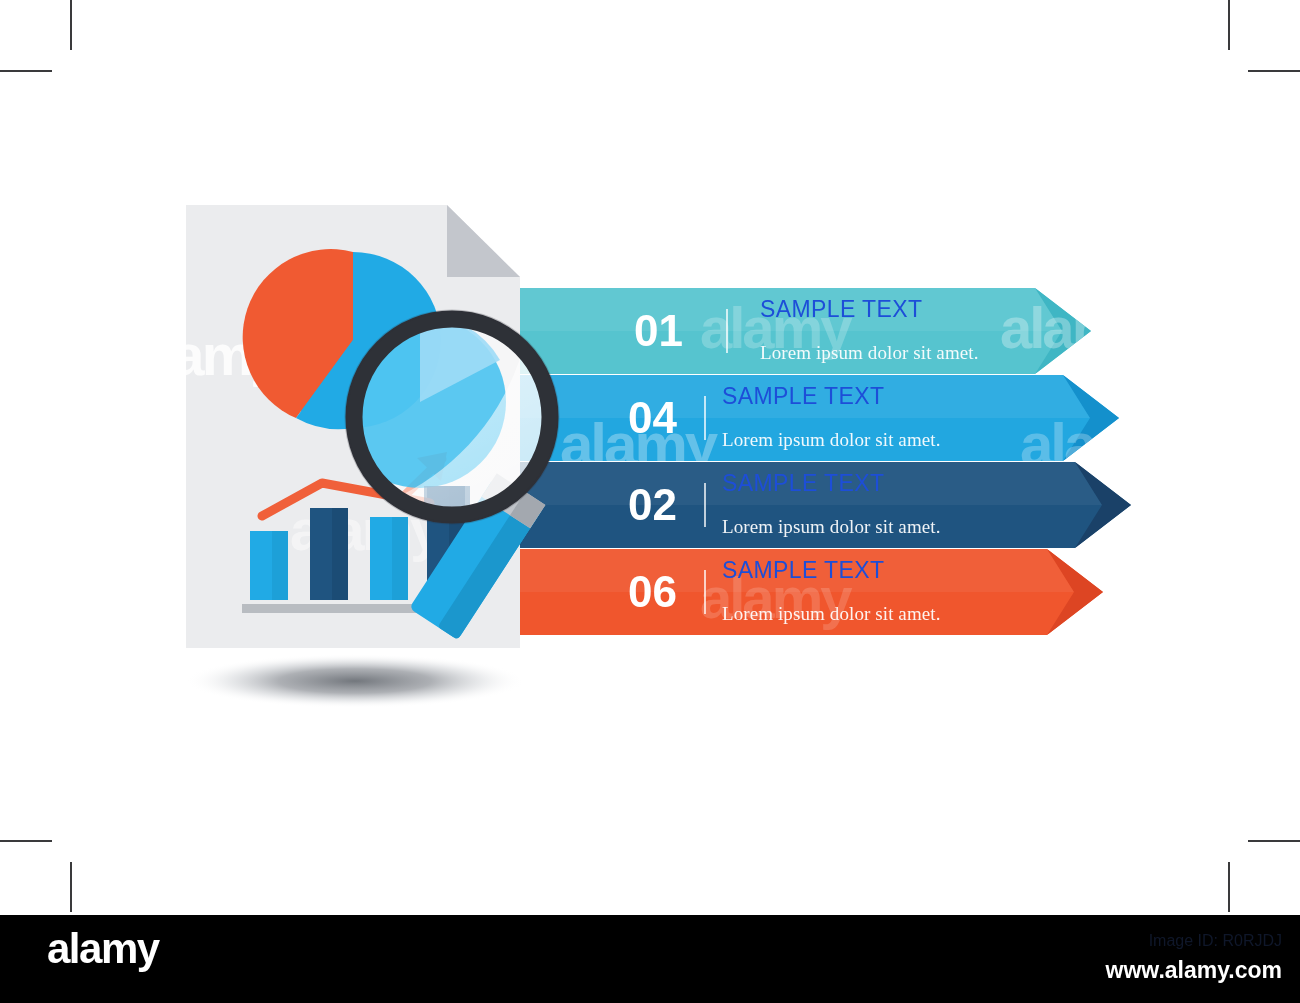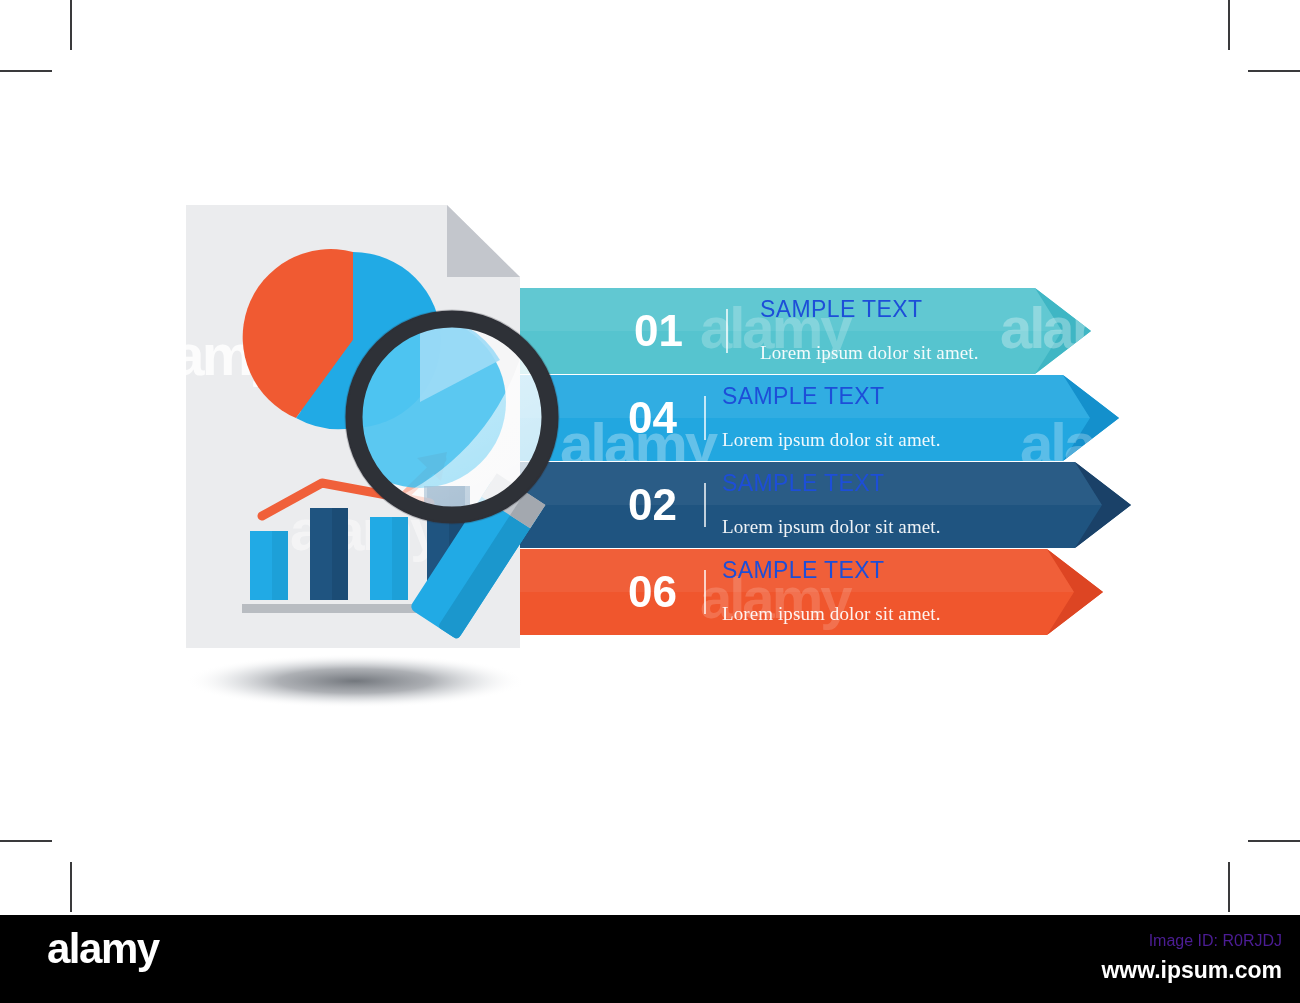--- a/index.html
+++ b/index.html
@@ -52,21 +52,21 @@
     letter-spacing: -1.5px;
     color: #ffffff;
     line-height: 1;
   }
   #image-id {
     position: absolute;
     right: 18px;
     top: 932px;
     font-family: "Liberation Sans", sans-serif;
     font-size: 16px;
-    color: #4c1d95;
+    color: #0f172a;
     text-align: right;
   }
   #alamy-url {
     position: absolute;
     right: 18px;
     top: 957px;
     font-family: "Liberation Sans", sans-serif;
     font-weight: bold;
     font-size: 23px;
     color: #ffffff;
@@ -293,15 +293,15 @@
     <div class="banner-divider"></div>
     <div class="banner-labels">
       <div class="banner-title">SAMPLE TEXT</div>
       <div class="banner-sub">Lorem ipsum dolor sit amet.</div>
     </div>
   </div>
 
   <div id="footer-bar"></div>
   <div id="alamy-logo">alamy</div>
   <div id="image-id">Image ID: R0RJDJ</div>
-  <div id="alamy-url">www.ipsum.com</div>
+  <div id="alamy-url">www.alamy.com</div>
 
 </div>
 
 </body></html>

